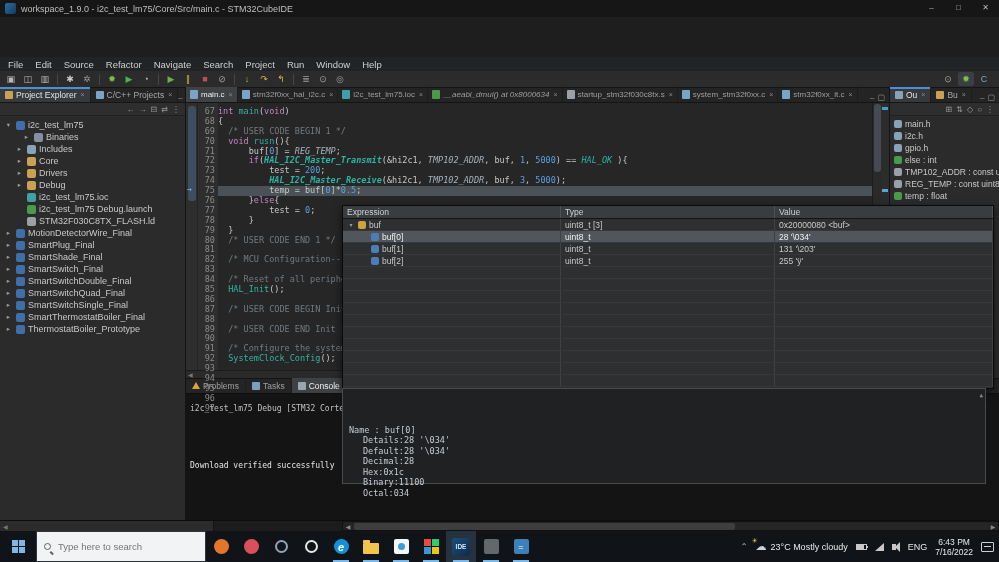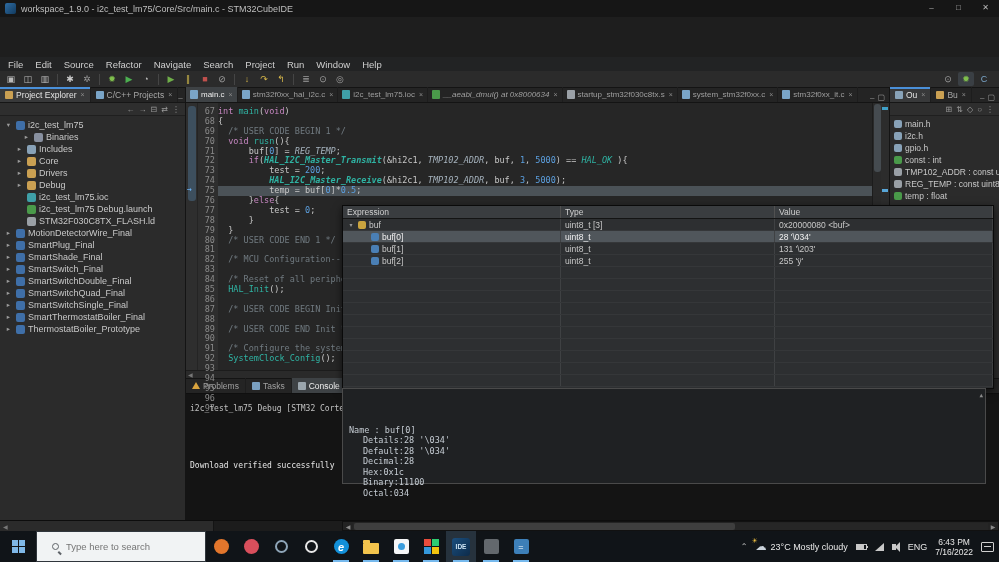--- a/index.html
+++ b/index.html
@@ -100,21 +100,21 @@
   .hs-gap{width:128px;background:#1c1c1c;flex:none;}
   .hs-bar{flex:1;display:flex;align-items:center;background:#232323;border:1px solid #111;}
   .hs-bar .arr{width:10px;text-align:center;font-size:6px;color:#8a8a8a;flex:none;}
   .hs-track{flex:1;height:7px;background:#262626;position:relative;}
   .hs-thumb{position:absolute;left:1px;top:0;height:7px;width:60%;background:#3e3e3e;border-radius:2px;}
   
   .taskbar{height:31px;background:#101418;display:flex;align-items:stretch;color:#e8e8e8;flex:none;}
   .start{width:36px;display:flex;align-items:center;justify-content:center;flex:none;}
   .win-logo{display:grid;grid-template-columns:6px 6px;grid-template-rows:6px 6px;gap:1px;}
   .win-logo i{background:#7fb8e8;}
-  .search-box{width:170px;background:#f1f3f4;display:flex;align-items:center;gap:5px;padding:0 15px;flex:none;border:1px solid #30363c;}
+  .search-box{width:170px;background:#f1f3f4;display:flex;align-items:center;gap:5px;padding:0 7px;flex:none;border:1px solid #30363c;}
   .mag{width:7px;height:7px;border:1.5px solid #5f6368;border-radius:50%;position:relative;flex:none;}
   .mag::after{content:"";position:absolute;left:6px;top:7px;width:4px;height:1.5px;background:#5f6368;transform:rotate(45deg);transform-origin:0 0;}
   .search-box input{border:none;outline:none;background:transparent;font-family:"Liberation Sans",sans-serif;font-size:9.5px;color:#3c4043;width:130px;}
   .task-icons{display:flex;}
   .task-icon{width:30px;display:flex;align-items:center;justify-content:center;position:relative;}
   .task-icon.active{background:#26323d;}
   .task-icon.running::after{content:"";position:absolute;bottom:0;left:7px;right:7px;height:2px;background:#76b9ed;}
   .tb-circle{width:15px;height:15px;border-radius:50%;display:flex;align-items:center;justify-content:center;color:#fff;font-size:11px;font-weight:bold;font-style:italic;}
   .tb-ring{width:13px;height:13px;border-radius:50%;border:2px solid #e8e8e8;}
   .tb-folder{width:16px;height:11px;background:#f3c44d;border-radius:1px;position:relative;margin-top:3px;}
@@ -449,21 +449,21 @@
               <div class="o-row">
                 <span class="o-ico" style="background: rgb(136, 162, 184);"></span>
                 <span>i2c.h</span>
               </div>
               <div class="o-row">
                 <span class="o-ico" style="background: rgb(136, 162, 184);"></span>
                 <span>gpio.h</span>
               </div>
               <div class="o-row">
                 <span class="o-ico" style="background: rgb(74, 154, 74);"></span>
-                <span>const : int</span>
+                <span>else : int</span>
               </div>
               <div class="o-row">
                 <span class="o-ico" style="background: rgb(154, 160, 166);"></span>
                 <span>TMP102_ADDR : const uint8_t</span>
               </div>
               <div class="o-row">
                 <span class="o-ico" style="background: rgb(154, 160, 166);"></span>
                 <span>REG_TEMP : const uint8_t</span>
               </div>
               <div class="o-row">

